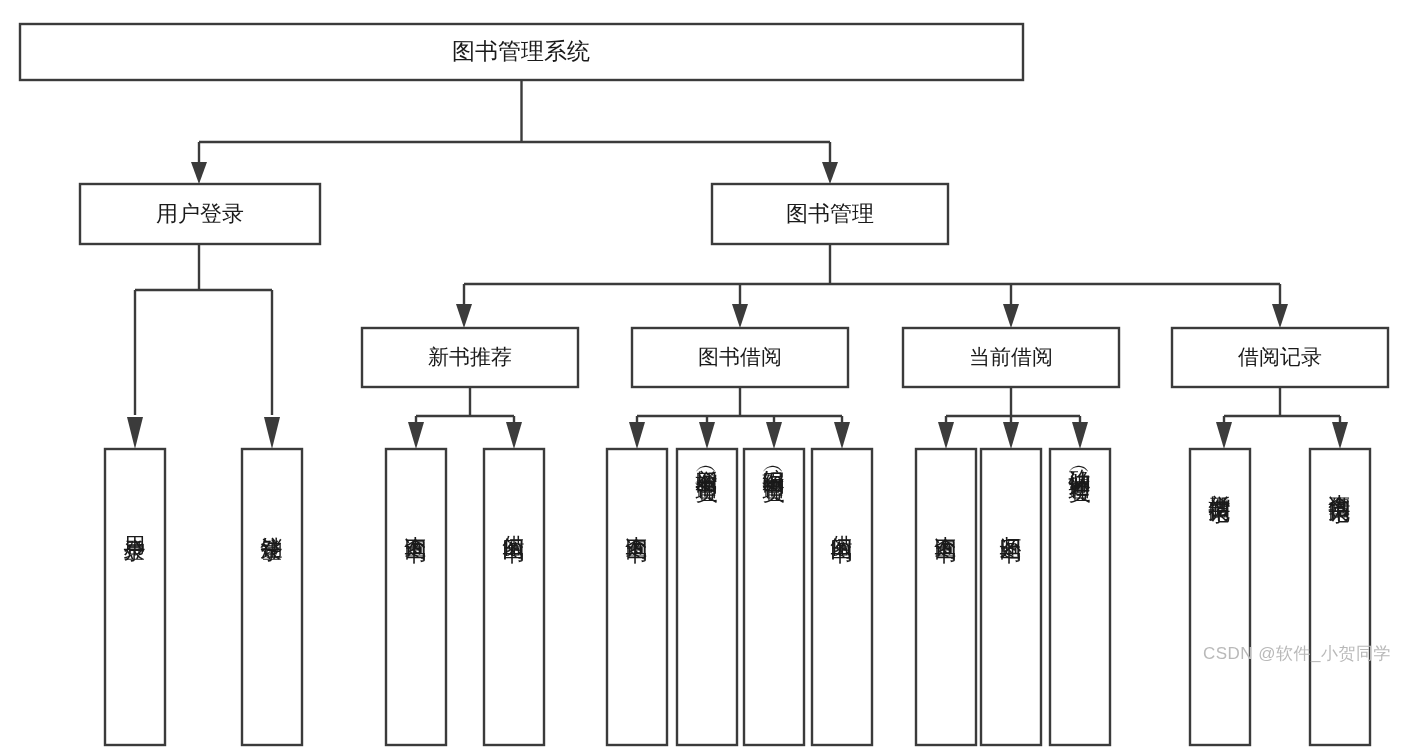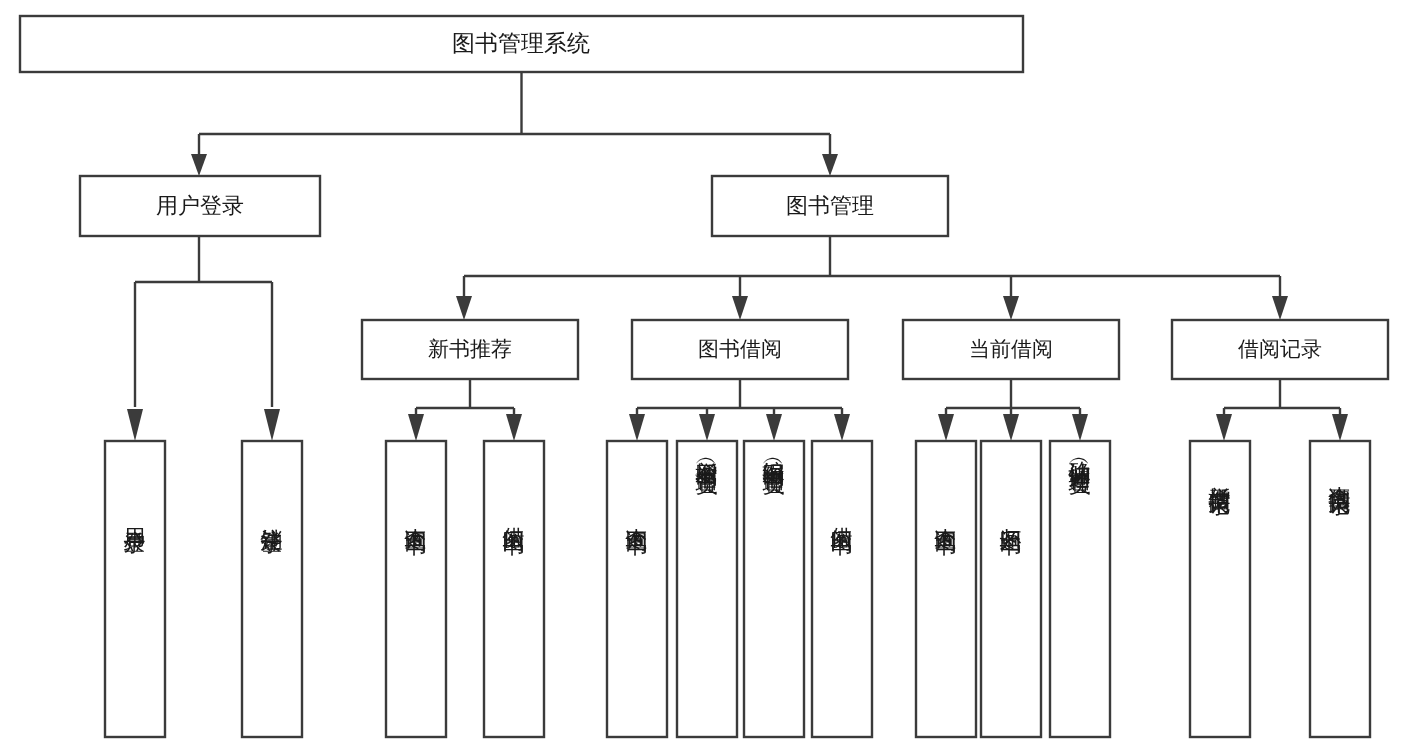--- a/index.html
+++ b/index.html
@@ -10,21 +10,21 @@
   body {
     width: 1405px;
     height: 747px;
     font-family: "Liberation Sans", "DejaVu Sans", sans-serif;
     overflow: hidden;
     position: relative;
   }
   #diagram-root {
     position: absolute;
     left: 0;
-    top: 4px;
+    top: 12px;
     width: 1405px;
     height: 659px;
   }
   svg#flowchart {
     display: block;
     width: 1405px;
     height: 747px;
   }
   .node-box {
     fill: #ffffff;
@@ -229,13 +229,14 @@
       <rect class="node-box" x="1190" y="437" width="60" height="296"></rect>
       <text class="vert-label" x="1220" y="470">新增借阅记录</text>
     </g>
     <g>
       <rect class="node-box" x="1310" y="437" width="60" height="296"></rect>
       <text class="vert-label" x="1340" y="470">查询借阅记录</text>
     </g>
 
   </svg>
 
+  <div class="watermark">CSDN @软件_小贺同学</div>
 </div>
 
 </body></html>

